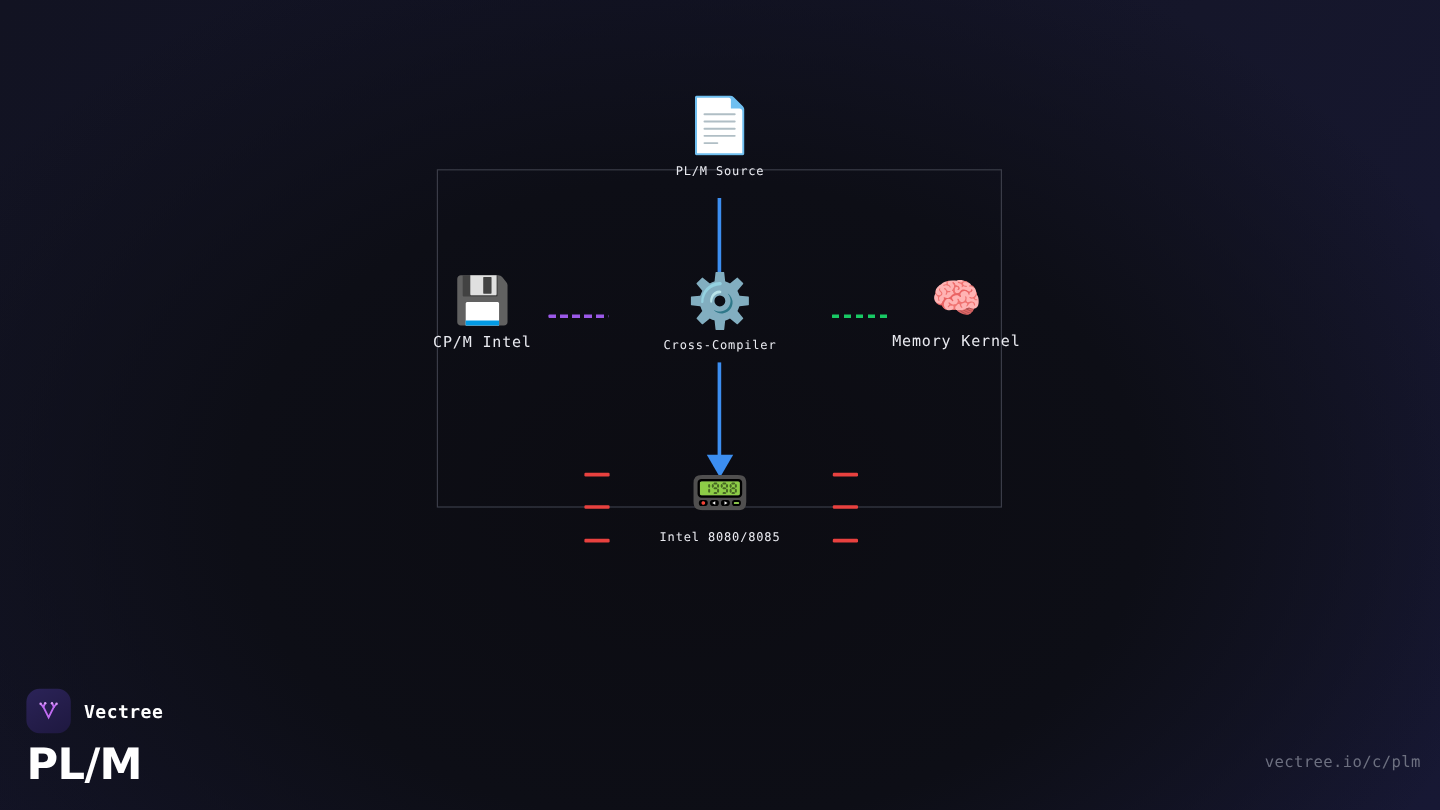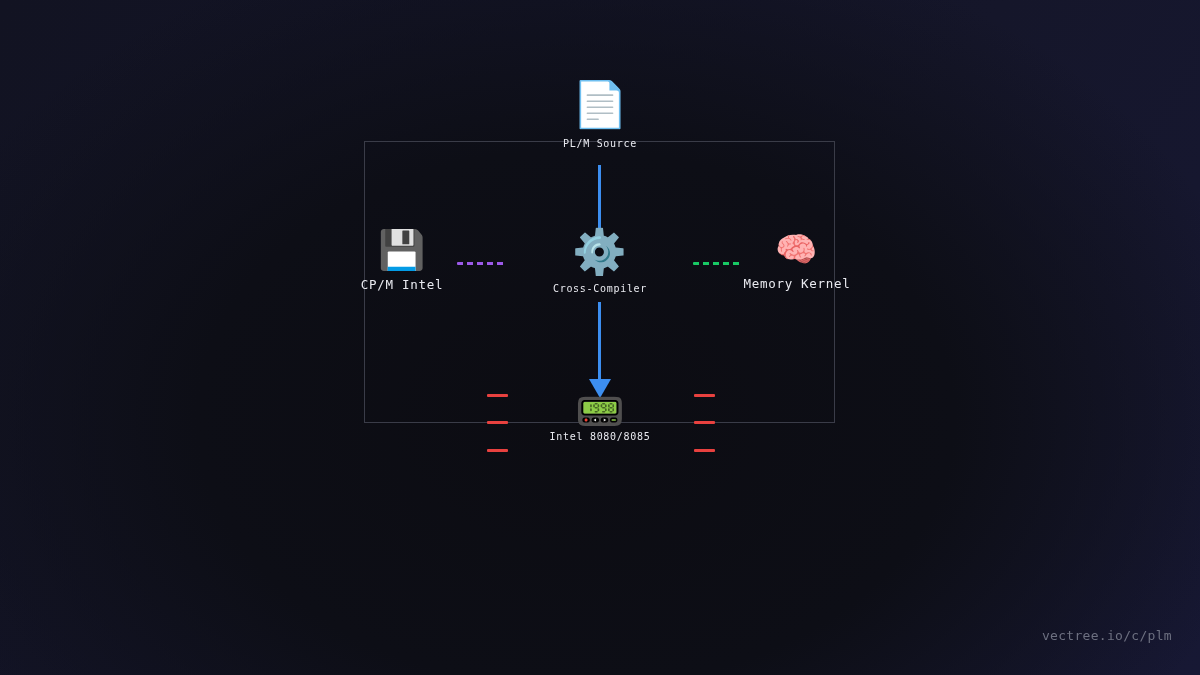--- a/index.html
+++ b/index.html
@@ -61,21 +61,21 @@
   #node-source       { left: 600px; top: 82px; }
   #node-source .glyph{ font-size: 45px; }
   #node-source .node-label { margin-top: 11px; }
 
   #node-compiler       { left: 600px; top: 230px; }
   #node-compiler .glyph{ font-size: 44px; }
   #node-compiler .node-label { margin-top: 9px; }
 
   #node-cpu       { left: 600px; top: 391px; }
   #node-cpu .glyph{ font-size: 40px; }
-  #node-cpu .node-label { margin-top: 0; }
+  #node-cpu .node-label { margin-top: 12px; }
 
   #node-kernel       { left: 402px; top: 231px; }
   #node-kernel .glyph{ font-size: 38px; }
   #node-kernel .node-label { margin-top: 8px; font-size: 12.5px; }
 
   #node-memory       { left: 797px; top: 232px; }
   #node-memory .glyph{ font-size: 34px; }
   #node-memory .node-label { margin-top: 10px; font-size: 12.5px; }
 
   
@@ -171,21 +171,21 @@
     color: #ffffff;
     font-family: "DejaVu Sans", "Liberation Sans", sans-serif;
     font-size: 36px;
     font-weight: bold;
     letter-spacing: -0.5px;
     line-height: 1.05;
   }
 
   #footer-url {
     position: absolute;
-    right: 28px;
+    right: 16px;
     bottom: 32px;
     color: #6d7080;
     font-family: "DejaVu Sans Mono", "Liberation Mono", monospace;
     font-size: 13px;
     letter-spacing: 0.3px;
     margin-top: 31px;
   }
 </style>
 </head>
 <body>
@@ -226,16 +226,39 @@
   <div class="node" id="node-kernel">
     <span class="glyph">💾</span>
     <span class="node-label">CP/M Intel</span>
   </div>
 
   <div class="node" id="node-memory">
     <span class="glyph">🧠</span>
     <span class="node-label">Memory Kernel</span>
   </div>
 
+  <div id="brand">
+    <div id="brand-row">
+      <div id="brand-logo">
+        <svg width="21" height="21" viewBox="0 0 24 24" aria-hidden="true">
+          <g stroke="#c06bf2" stroke-width="1.8" stroke-linecap="round" fill="none">
+            <path d="M7 8 L12 18 L17 8"></path>
+            <path d="M7 8 L4.6 5.4"></path>
+            <path d="M7 8 L8.6 4.9"></path>
+            <path d="M17 8 L19.4 5.4"></path>
+            <path d="M17 8 L15.4 4.9"></path>
+          </g>
+          <g fill="#d89bf7">
+            <circle cx="4.4" cy="5.0" r="1.15"></circle>
+            <circle cx="8.8" cy="4.5" r="1.15"></circle>
+            <circle cx="19.6" cy="5.0" r="1.15"></circle>
+            <circle cx="15.2" cy="4.5" r="1.15"></circle>
+          </g>
+        </svg>
+      </div>
+      <div id="brand-name">Vectree</div>
+    </div>
+    <div id="brand-title">PL/M</div>
+  </div>
 
   <div id="footer-url">vectree.io/c/plm</div>
 
 </div>
 
 </body></html>

